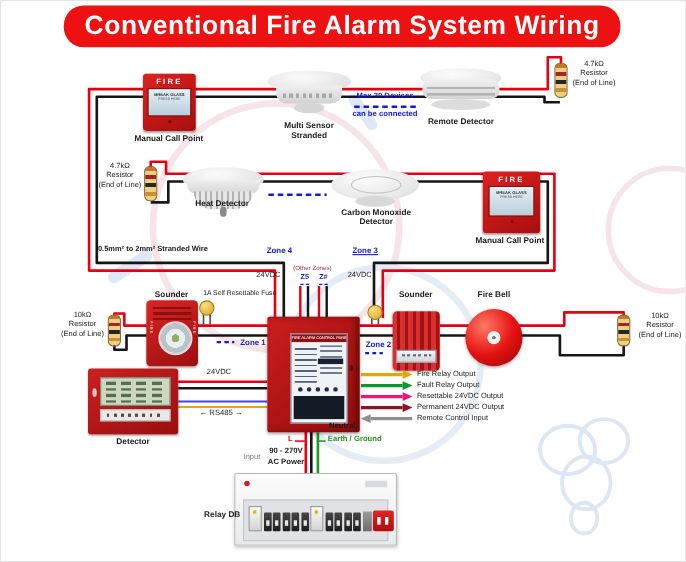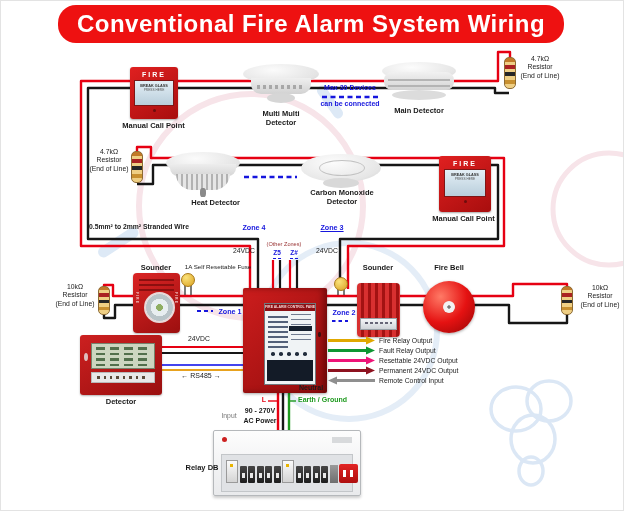--- a/index.html
+++ b/index.html
@@ -310,24 +310,24 @@
       <div class="orow">
         <svg width="47" height="9">
           <line x1="9" x2="47" y1="4.5" y2="4.5" stroke="#8f8f8f" stroke-width="3"></line>
           <polygon points="9,0.5 0,4.5 9,8.5" fill="#8f8f8f"></polygon>
         </svg>
         <span class="olbl">Remote Control Input</span>
       </div>
     </div>
 
   <div class="lbl" style="left:105px;top:120px;width:95px;font-size:7.5px;">Manual Call Point</div>
-  <div class="lbl" style="left:248px;top:108px;width:64px;font-size:7.5px;">Multi Multi Detector</div>
+  <div class="lbl" style="left:248px;top:108px;width:64px;font-size:7.5px;">Multi Sensor Stranded</div>
   <div class="lbl blue" style="left:318px;top:83px;width:62px;font-size:7px;">Max 30 Devices</div>
   <div class="lbl blue" style="left:318px;top:99px;width:62px;font-size:7px;">can be connected</div>
-  <div class="lbl" style="left:380px;top:105px;width:76px;font-size:7.5px;">Main Detector</div>
+  <div class="lbl" style="left:380px;top:105px;width:76px;font-size:7.5px;">Remote Detector</div>
 
   <div class="lbl" style="left:516px;top:54px;width:46px;font-size:6.8px;font-weight:normal;">
     <span style="display:block;">4.7kΩ</span>
     <span style="display:block;">Resistor</span>
     <span style="display:block;">(End of Line)</span>
   </div>
   <div class="lbl" style="left:84px;top:147px;width:48px;font-size:6.8px;font-weight:normal;">
     <span style="display:block;">4.7kΩ</span>
     <span style="display:block;">Resistor</span>
     <span style="display:block;">(End of Line)</span>
@@ -336,21 +336,21 @@
     <span style="display:block;">10kΩ</span>
     <span style="display:block;">Resistor</span>
     <span style="display:block;">(End of Line)</span>
   </div>
   <div class="lbl" style="left:576px;top:283px;width:46px;font-size:6.8px;font-weight:normal;">
     <span style="display:block;">10kΩ</span>
     <span style="display:block;">Resistor</span>
     <span style="display:block;">(End of Line)</span>
   </div>
 
-  <div class="lbl" style="left:163px;top:197px;width:76px;font-size:7.5px;text-align:right;">Heat Detector</div>
+  <div class="lbl" style="left:163px;top:179px;width:76px;font-size:7.5px;">Heat Detector</div>
   <div class="lbl" style="left:302px;top:187px;width:78px;font-size:7.5px;">Carbon Monoxide Detector</div>
   <div class="lbl" style="left:415px;top:213px;width:95px;font-size:7.5px;">Manual Call Point</div>
 
 
   <div class="lbl" style="left:88px;top:222px;width:114px;font-size:6.8px;text-align:left;">0.5mm² to 2mm² Stranded Wire</div>
   <div class="lbl blue" style="left:238px;top:222px;width:30px;font-size:7.2px;">Zone 4</div>
   <div class="lbl blue" style="left:316px;top:222px;width:30px;font-size:7.2px;text-decoration:underline;">Zone 3</div>
   <div class="lbl" style="left:228px;top:246px;width:30px;font-size:6.8px;font-weight:normal;">24VDC</div>
   <div class="lbl" style="left:311px;top:246px;width:30px;font-size:6.8px;font-weight:normal;">24VDC</div>
   <div class="lbl" style="left:260px;top:240px;width:46px;font-size:5.6px;color:#993333;font-weight:normal;">(Other Zones)</div>

